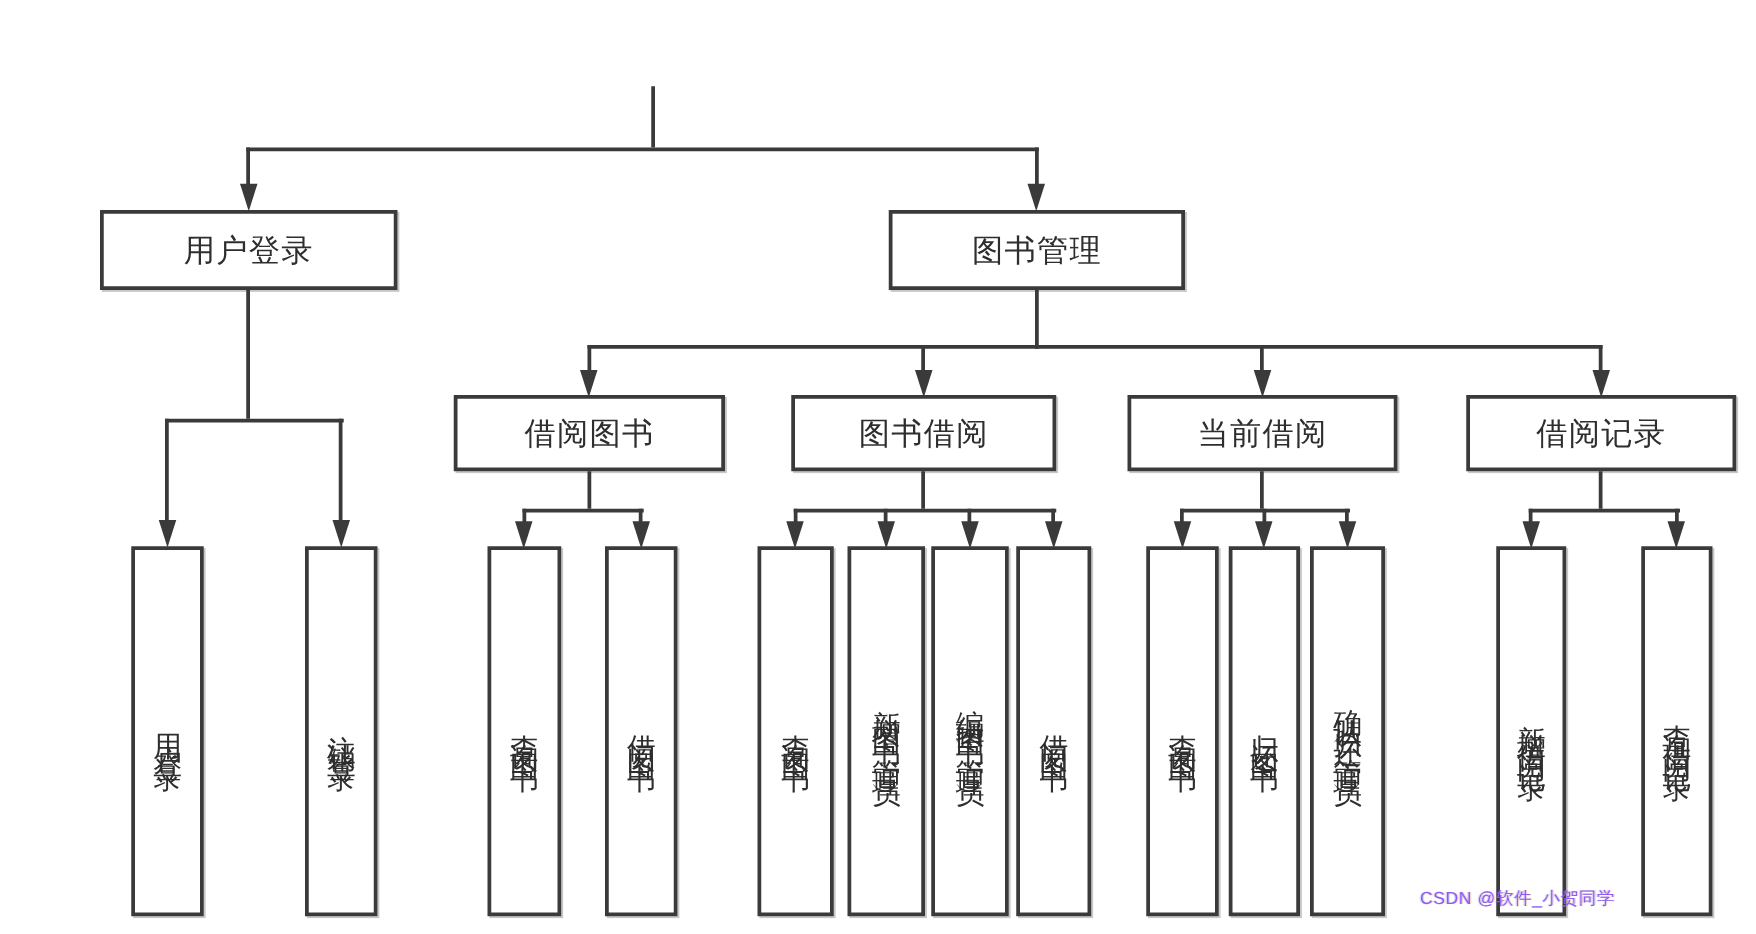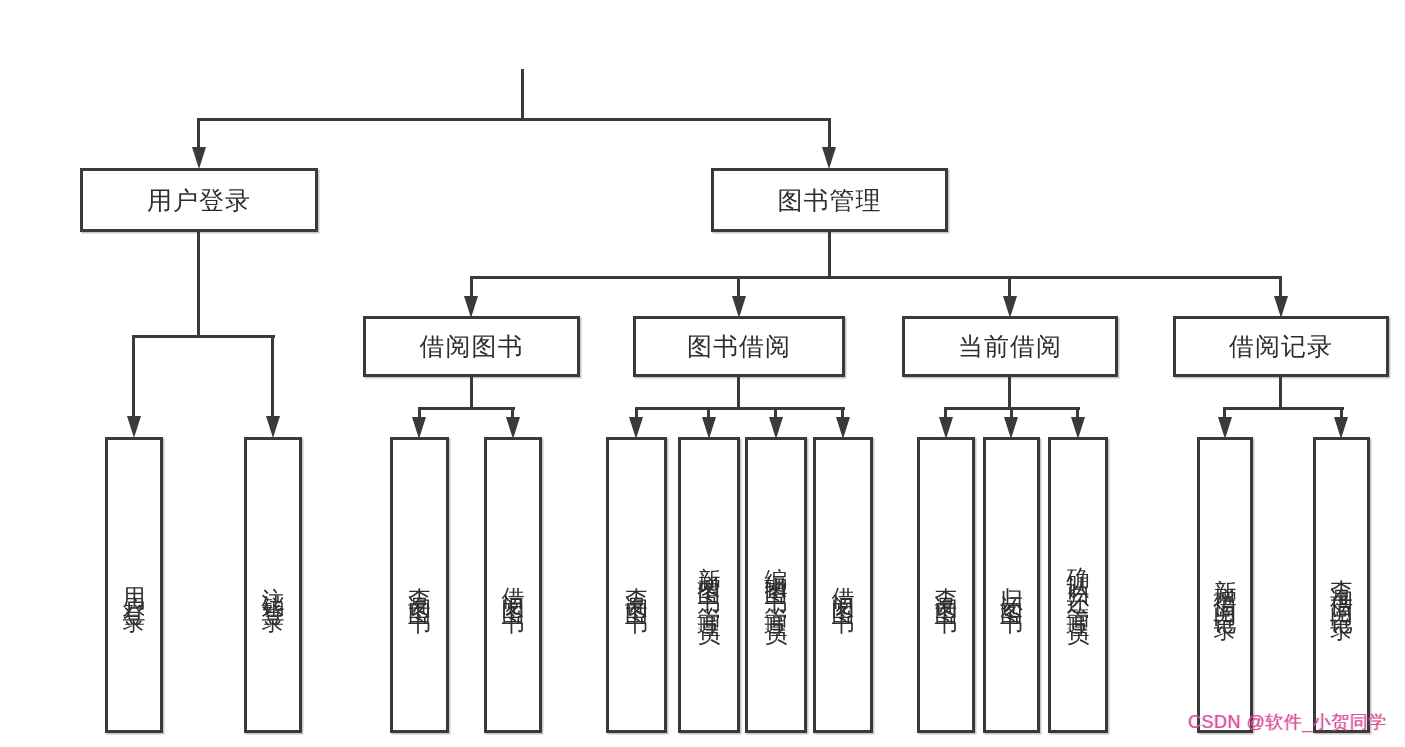--- a/index.html
+++ b/index.html
@@ -42,22 +42,22 @@
   .vl{position:absolute;width:3px;background:#3a3a3a;z-index:2;}
   .hl{position:absolute;height:3px;background:#3a3a3a;z-index:2;}
   .arr{
     position:absolute;width:0;height:0;z-index:3;
     border-left:7px solid transparent;
     border-right:7px solid transparent;
     border-top:22px solid #3a3a3a;
   }
   
   #watermark{
-    position:absolute;left:1188px;top:710px;
-    font-size:18px;color:#ec4899;letter-spacing:.5px;
+    position:absolute;left:1136px;top:710px;
+    font-size:14px;color:#8b5cf6;letter-spacing:.5px;
     text-shadow:1px 0 0 rgba(220,80,60,.25), -1px 0 0 rgba(70,110,220,.25);
     z-index:4;white-space:nowrap;
   }
 </style>
 </head>
 <body>
 
 <div id="canvas">
 
 

